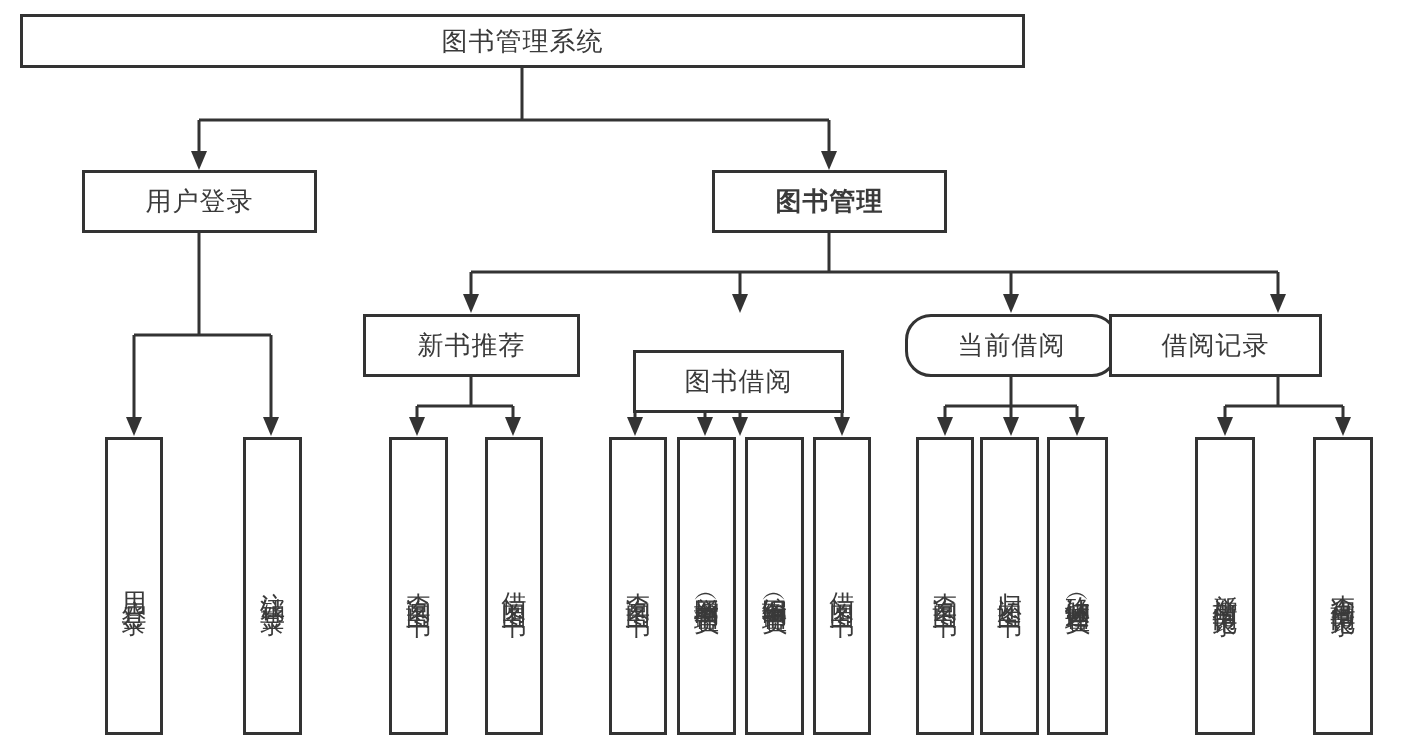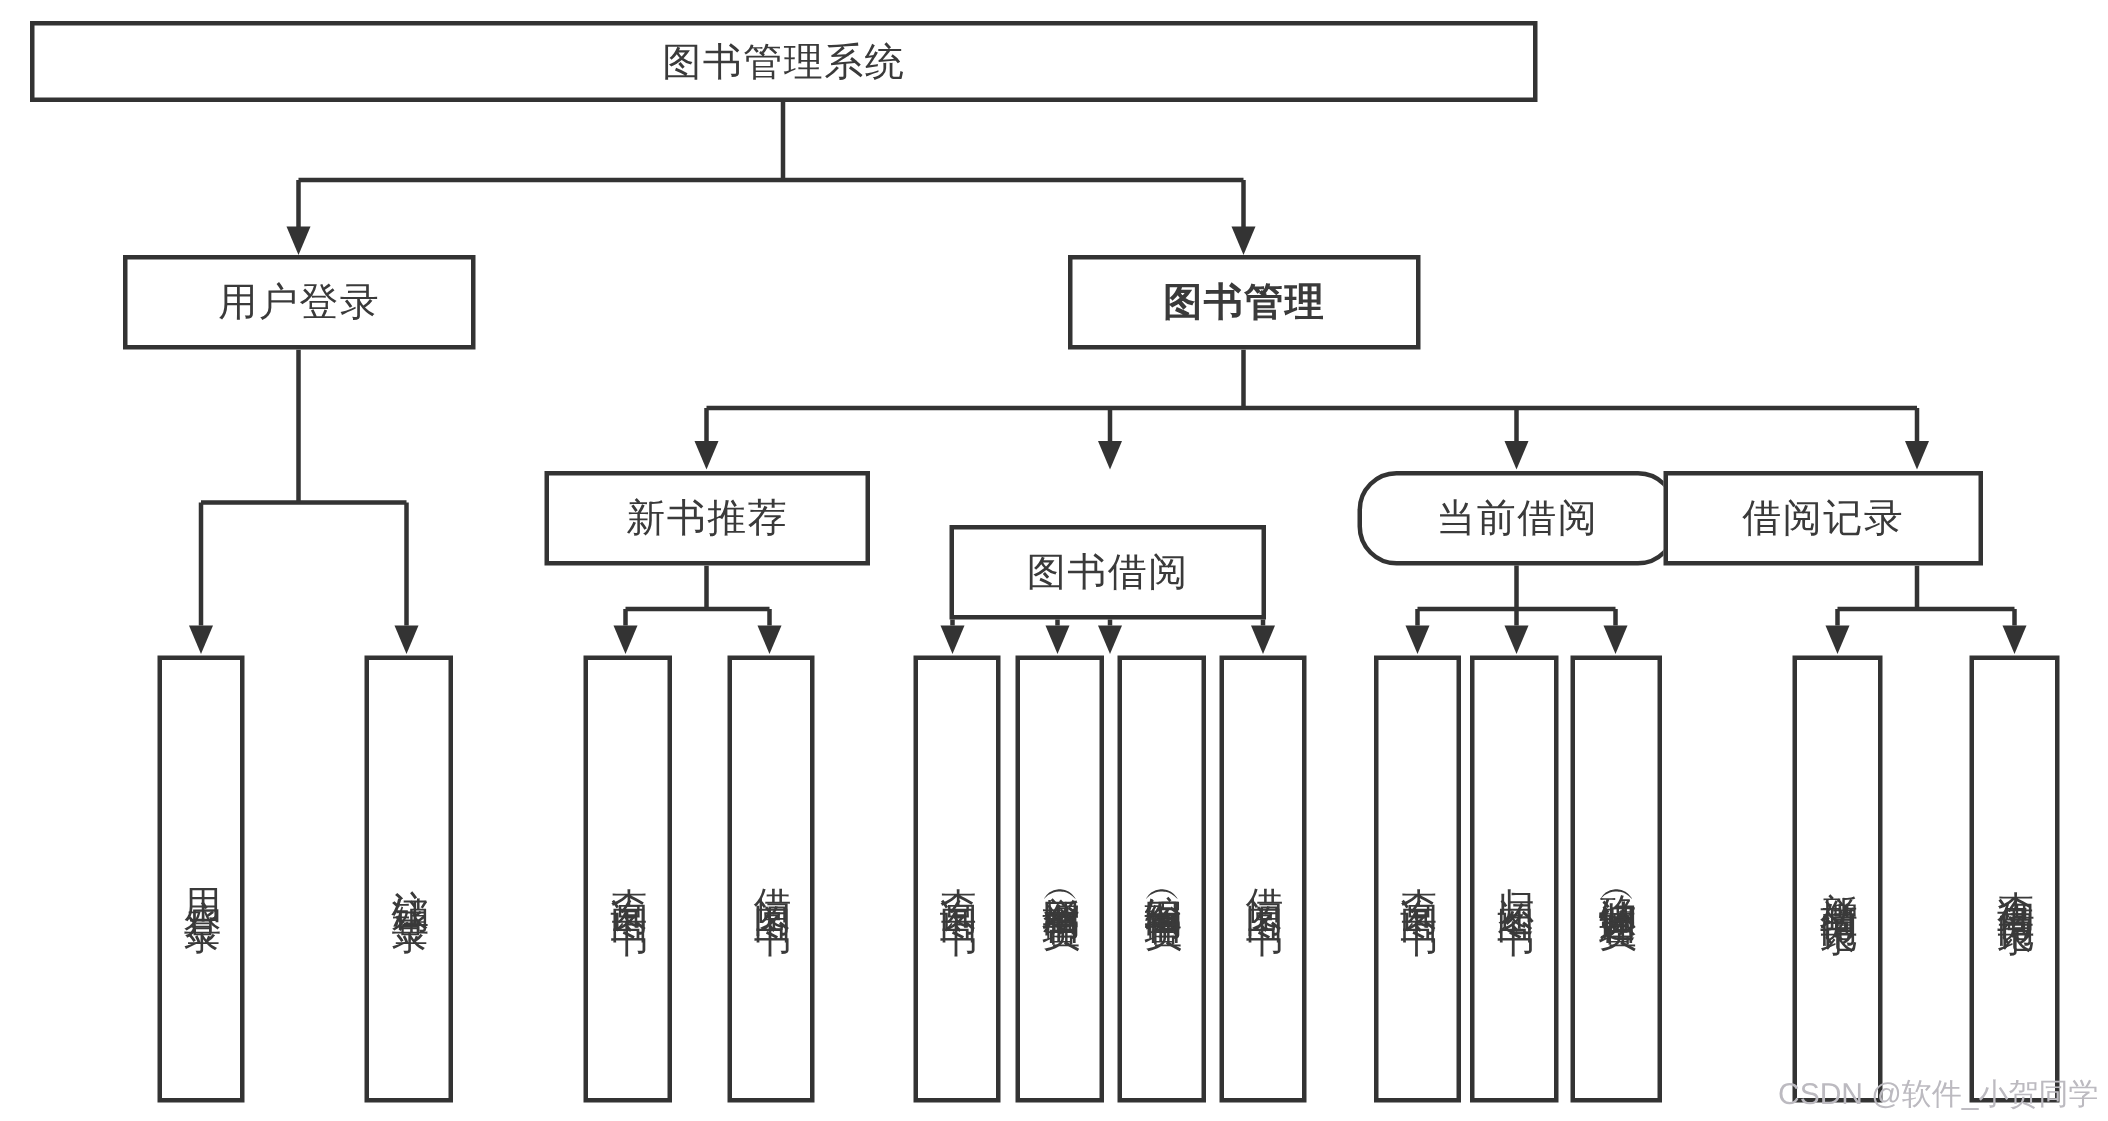--- a/index.html
+++ b/index.html
@@ -171,15 +171,14 @@
   <div class="box vbox long" style="left:1047px; top:437px; width:61px; height:298px;">
     <span>确认归还（管理员）</span>
   </div>
   <div class="box vbox med" style="left:1195px; top:437px; width:60px; height:298px;">
     <span>新增借阅记录</span>
   </div>
   <div class="box vbox med" style="left:1313px; top:437px; width:60px; height:298px;">
     <span>查询借阅记录</span>
   </div>
 
-  <div class="watermark">CSDN @软件_小贺同学</div>
 
 </div>
 
 </body></html>

